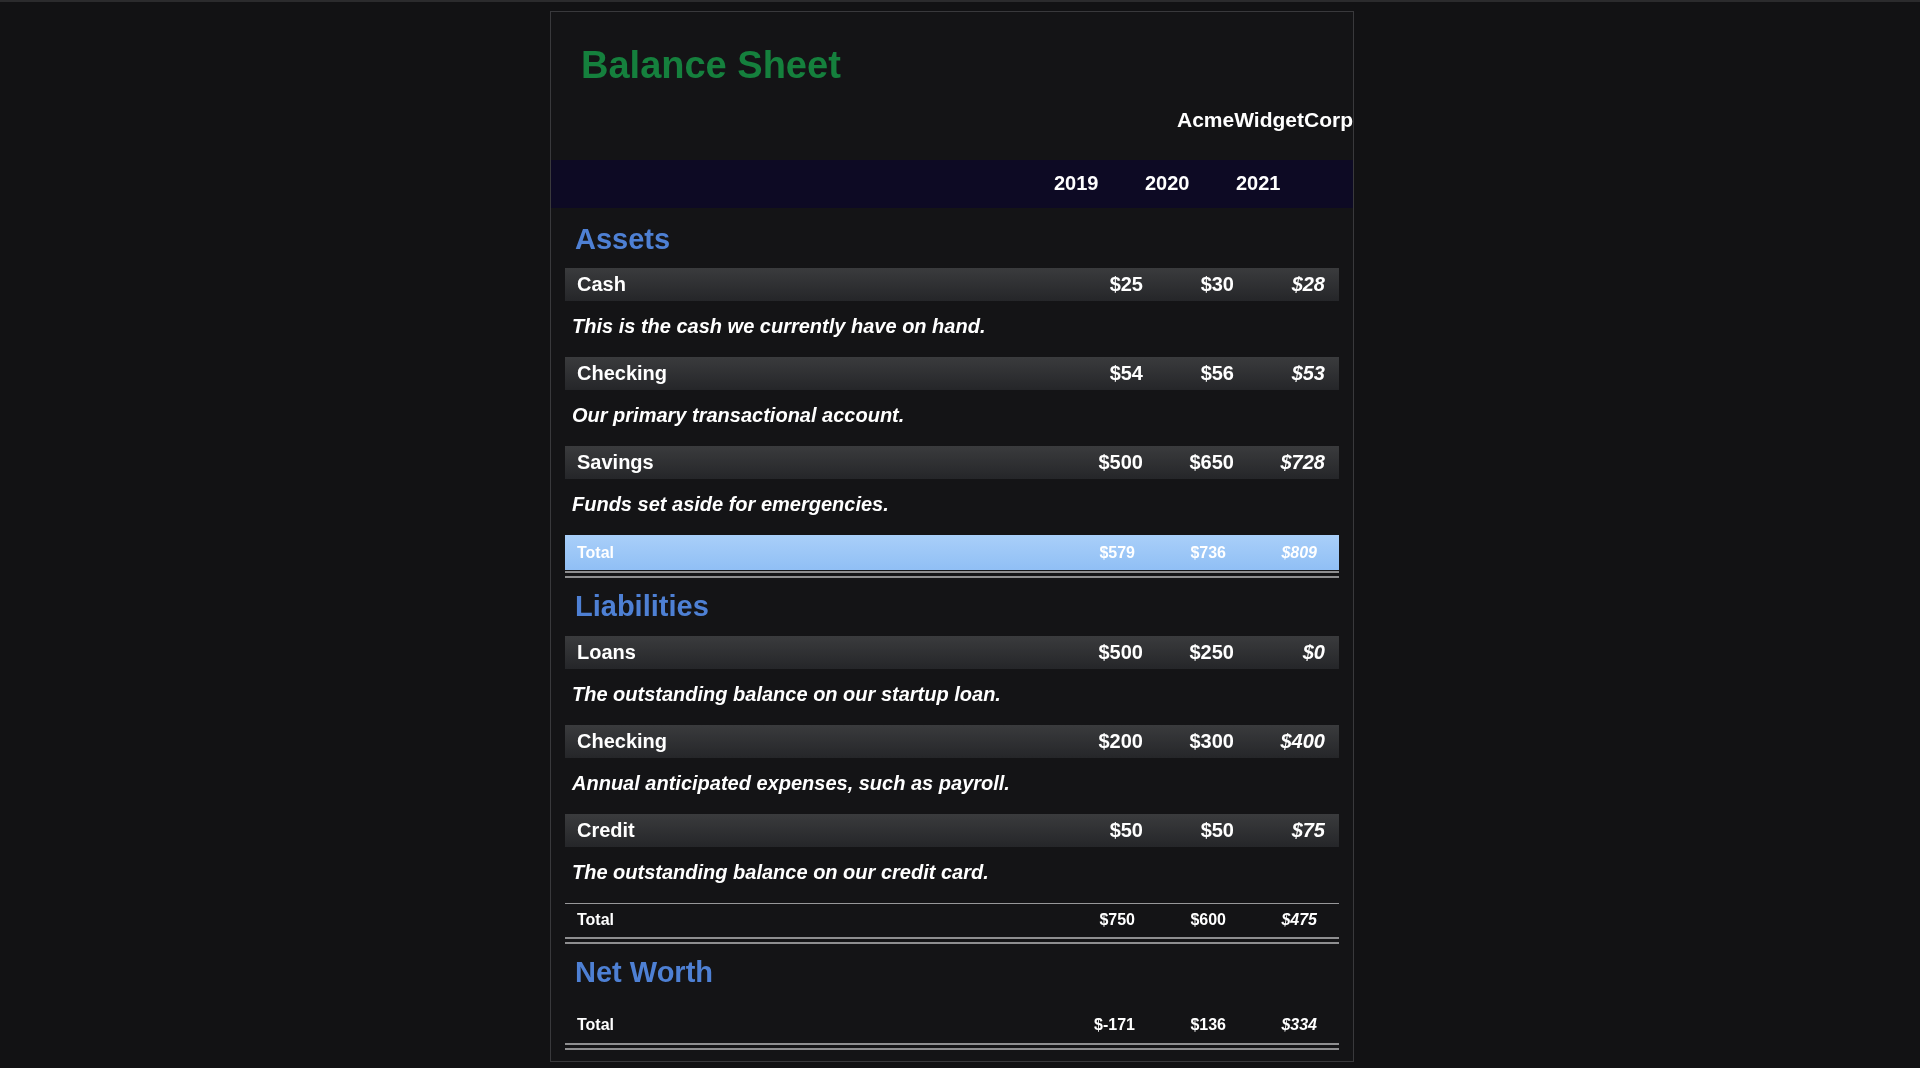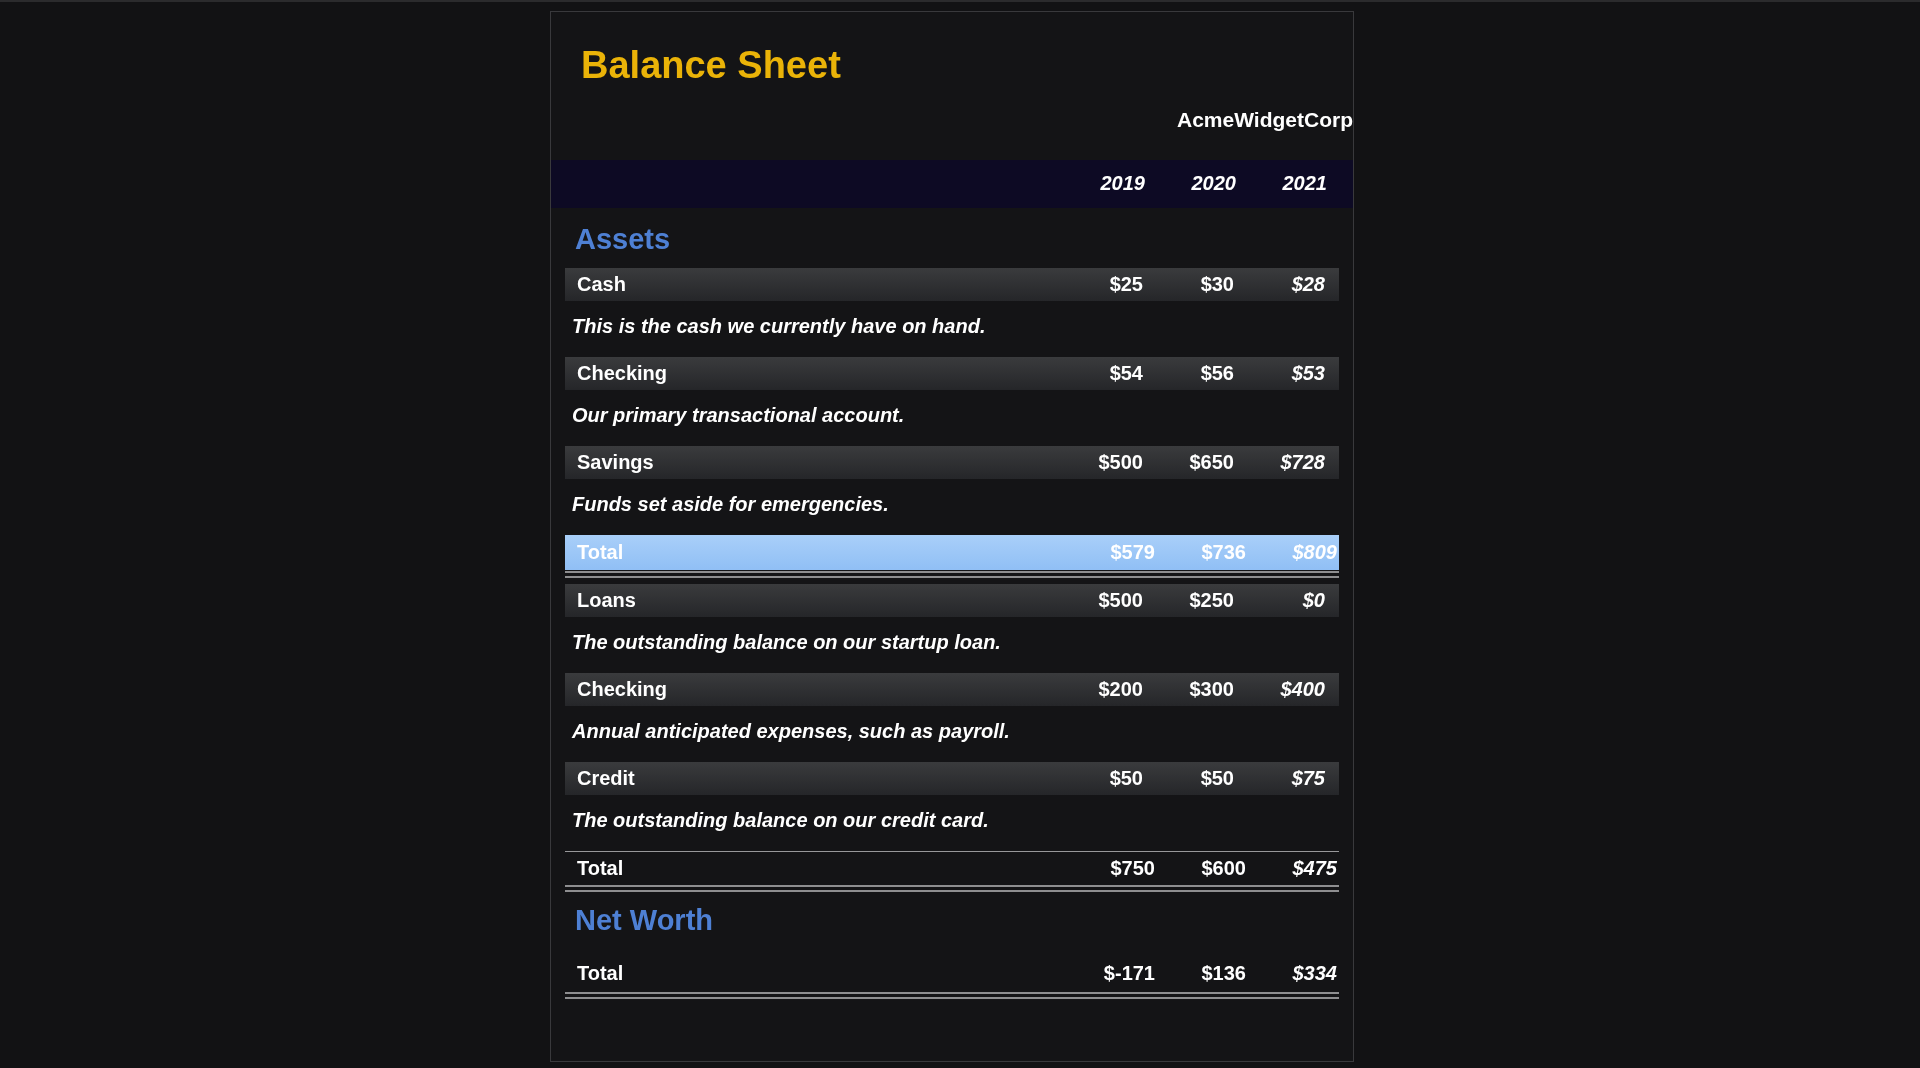--- a/index.html
+++ b/index.html
@@ -20,41 +20,41 @@
     left: 550px; top: 11px;
     width: 804px; height: 1051px;
     background: #141416;
     border: 1px solid #39393c;
   }
   .title {
     margin: 33px 0 0 30px;
     font-size: 38px;
     font-weight: bold;
     line-height: 1.1;
-    color: #eab308;
+    color: #15803d;
   }
   .subtitle {
     margin: 22px 0 0 30px;
     font-size: 21px;
     font-weight: bold;
     line-height: 1.0;
     text-align: right;
   }
   .year-header {
     margin-top: 30px;
     height: 48px;
     background: #0d0a24;
     display: grid;
     grid-template-columns: 1fr 91px 91px 91px;
     align-items: center;
     padding: 0 26px 0 15px;
     font-size: 20px;
     font-weight: bold;
   }
-  .year-header .year { text-align: right; font-style: italic; }
+  .year-header .year { text-align: left; }
   .section-heading {
     color: #4e80d4;
     font-size: 29px;
     font-weight: bold;
     line-height: 1.05;
     margin: 16px 0 14px 24px;
   }
   .section-heading.tight { margin-top: 13px; }
   .item-row {
     margin: 6px 14px;
@@ -76,22 +76,22 @@
     font-weight: bold;
     font-style: italic;
     line-height: 25px;
   }
   .total-row {
     margin: 0 14px;
     height: 35px;
     display: grid;
     grid-template-columns: 1fr 91px 91px 91px;
     align-items: center;
-    padding-right: 2px;
-    font-size: 20px;
+    padding-right: 22px;
+    font-size: 16px;
     font-weight: bold;
   }
   .total-row.highlight {
     background: linear-gradient(#a9cff9, #90bff5);
   }
   .total-row.bordered {
     border-top: 1px solid #98989a;
     height: 33px;
   }
   .total-row.nw { margin-top: 20px; }
@@ -146,20 +146,21 @@
   <div class="item-desc">Funds set aside for emergencies.</div>
 
   <div class="total-row highlight">
     <div class="row-label">Total</div>
     <div class="val">$579</div>
     <div class="val">$736</div>
     <div class="val proj">$809</div>
   </div>
   <div class="double-rule"></div>
 
+  <h2 class="section-heading tight">Liabilities</h2>
 
   <div class="item-row">
     <div class="row-label">Loans</div>
     <div class="val">$500</div>
     <div class="val">$250</div>
     <div class="val proj">$0</div>
   </div>
   <div class="item-desc">The outstanding balance on our startup loan.</div>
 
   <div class="item-row">

